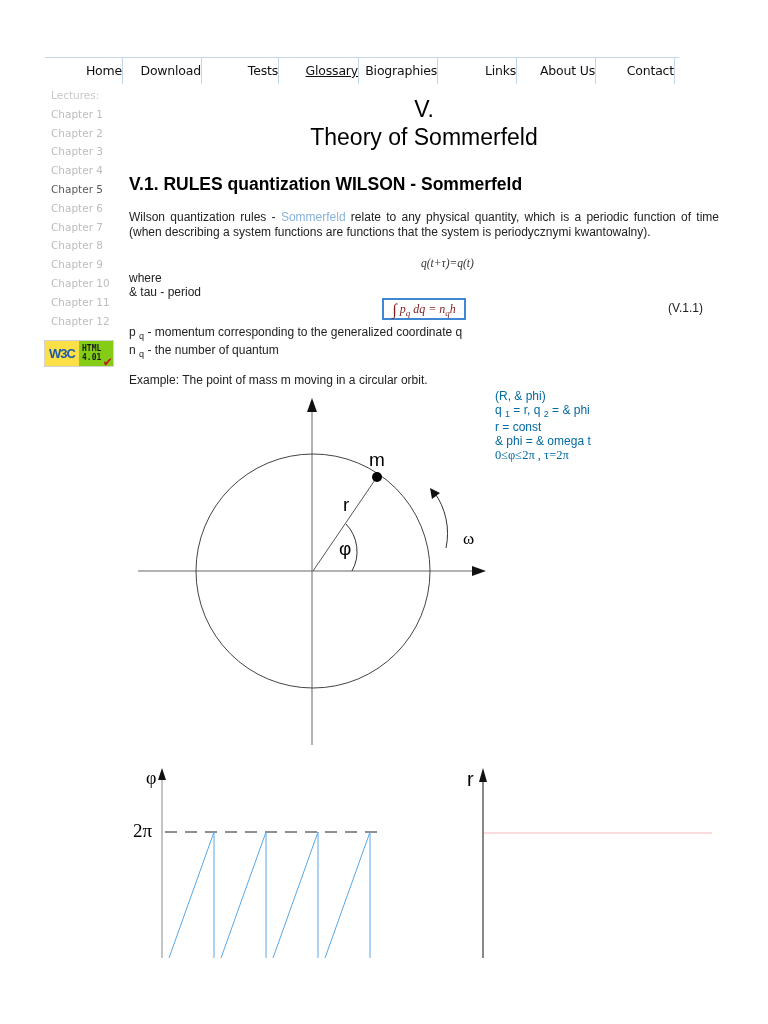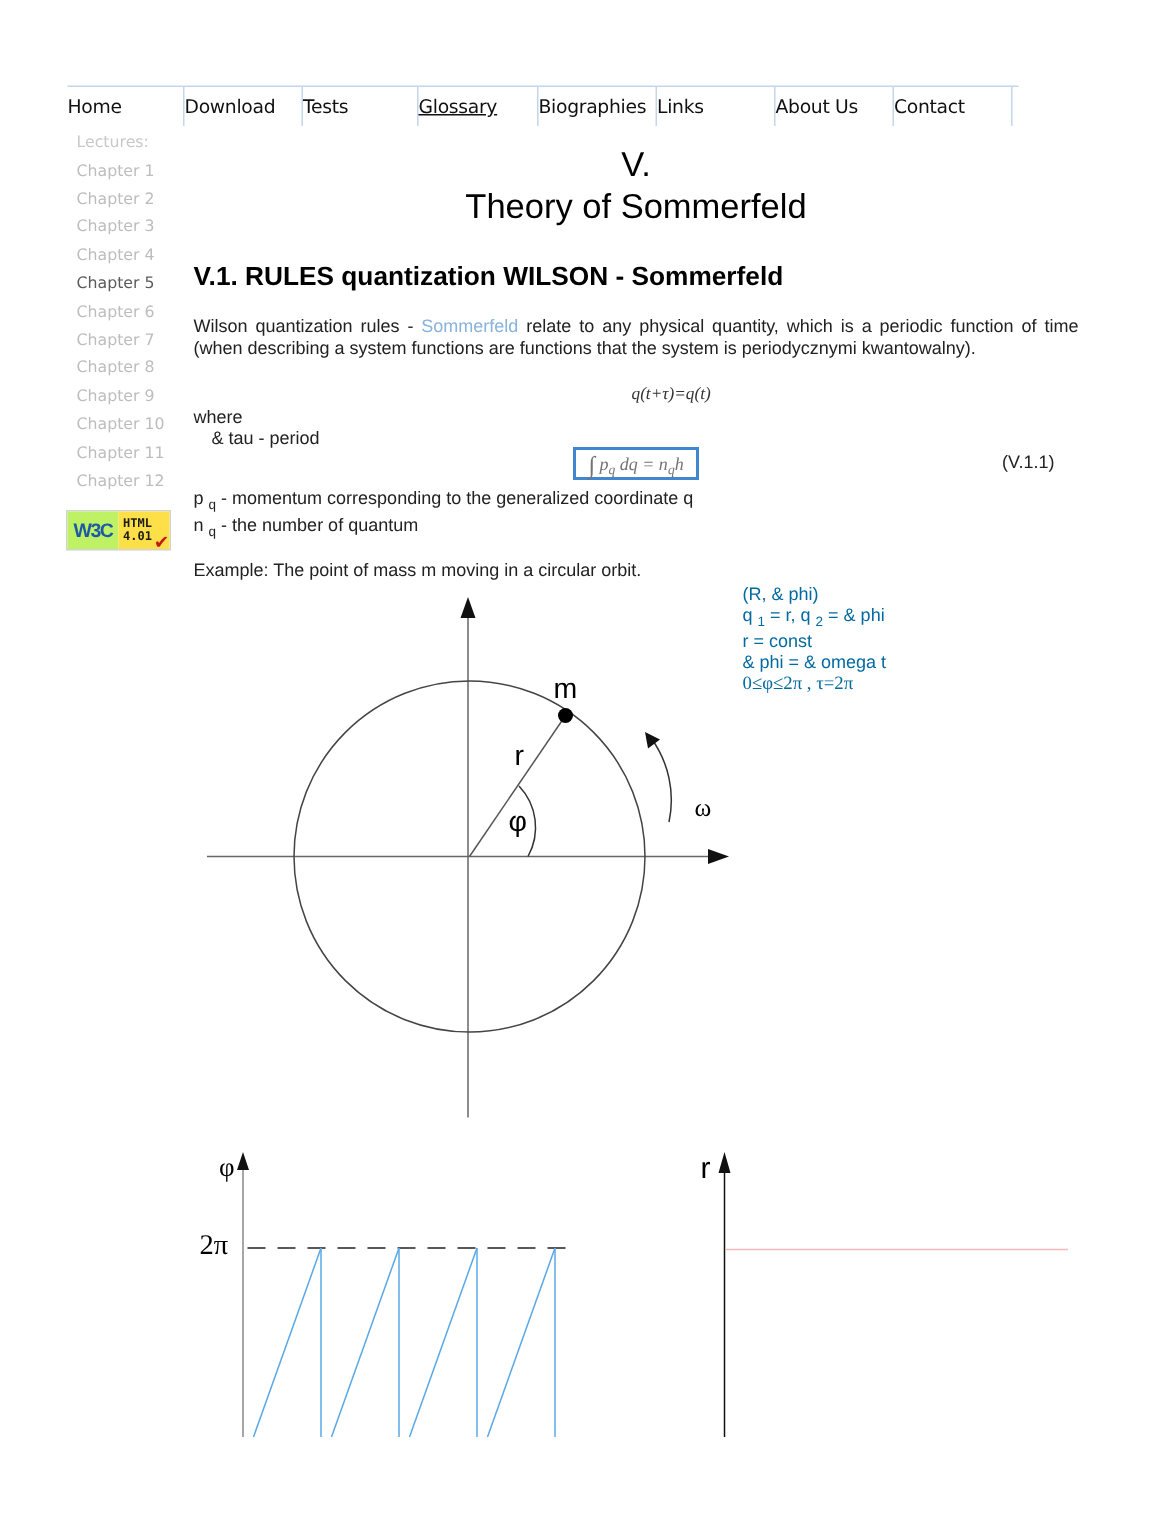--- a/index.html
+++ b/index.html
@@ -2,51 +2,51 @@
 <html><head>
   <meta charset="utf-8">
   <style>
     html, body { margin: 0; padding: 0; background: #ffffff; }
     body { width: 768px; height: 1024px; position: relative; overflow: hidden;
            font-family: "Liberation Sans", sans-serif; color: #000; }
 
     
     .topnav { position: absolute; left: 45px; top: 57px; width: 634px; height: 26px;
               border-top: 1px solid #c4d6ea; display: flex; }
-    .topnav .tab { height: 26px; line-height: 26px; text-align: left; font-size: 12.5px;
+    .topnav .tab { height: 26px; line-height: 26px; text-align: right; font-size: 12.5px;
                    font-family: "DejaVu Sans", sans-serif; color: #111; cursor: pointer;
                    border-right: 1px solid #c4d6ea; box-sizing: border-box; letter-spacing: -0.2px; }
     .topnav .tab:last-child { border-right: 1px solid #c4d6ea; }
 
     
     .sidebar { position: absolute; left: 51px; top: 86px; width: 70px;
                font-family: "DejaVu Sans", sans-serif; font-size: 10.5px; }
     .sidebar .item { height: 18.8px; line-height: 18.8px; color: #bdbdbd; cursor: pointer; white-space: nowrap; }
     .sidebar .item.active { color: #5a5a5a; }
     .sidebar .lectures { color: #c8c8c8; cursor: default; }
     .w3c { position: absolute; left: 44px; top: 340px; width: 68px; height: 25px;
            border: 1px solid #d2d2d2; display: flex; cursor: pointer; }
-    .w3c .w3 { width: 34px; background: #bef264; color: #1d5aa5; font-weight: bold; font-size: 13px;
+    .w3c .w3 { width: 34px; background: #fde047; color: #1d5aa5; font-weight: bold; font-size: 13px;
                line-height: 25px; text-align: center; font-family: "Liberation Sans", sans-serif; letter-spacing: -1px; }
-    .w3c .html { flex: 1; background: #fde047; font-size: 8px; font-weight: bold; color: #1a1a1a;
+    .w3c .html { flex: 1; background: #84cc16; font-size: 8px; font-weight: bold; color: #1a1a1a;
                  line-height: 9px; padding-top: 3px; padding-left: 3px; position: relative; font-family: "DejaVu Sans Mono", monospace; }
     .w3c .check { position: absolute; right: 1px; bottom: 0px; color: #c4161c; font-size: 14px; font-weight: bold; }
 
     
     .content { position: absolute; left: 129px; top: 90px; width: 590px; }
     .h-roman { position: absolute; left: 0; width: 590px; top: 6px; text-align: center; font-size: 23px; }
     .h-title { position: absolute; left: 0; width: 590px; top: 34px; text-align: center; font-size: 23px; }
     .h-sub { position: absolute; left: 0; width: 590px; top: 84px; text-align: left; font-size: 17.5px; font-weight: bold; }
     .para { position: absolute; left: 0; top: 120px; width: 590px; font-size: 12px; line-height: 15px; text-align: justify; color: #222; }
     .para .link { color: #87b3dc; cursor: pointer; }
     .eq1 { position: absolute; left: 256px; top: 167px; font-family: "Liberation Serif", serif; font-style: italic; font-size: 11.5px; color: #333; margin-left: 36px; }
     .txt { position: absolute; left: 0; font-size: 12px; color: #222; line-height: 14px; }
     .eqbox { position: absolute; left: 253px; top: 208px; width: 84px; height: 22px; border: 2px solid #3f87d1;
              box-sizing: border-box; font-family: "Liberation Serif", serif; font-style: italic; font-size: 12px;
-             line-height: 18px; text-align: center; color: #737373; }
+             line-height: 18px; text-align: center; color: #7f1d1d; }
     .eqbox .int { font-size: 16px; font-style: normal; vertical-align: -2px; }
     .eqnum { position: absolute; right: 16px; top: 211px; font-size: 12px; color: #222; }
     sub.s { font-size: 9px; vertical-align: -3px; }
 
     .side-notes { position: absolute; left: 366px; top: 300px; font-size: 12px; line-height: 13.5px; color: #0369a1; }
     .side-notes .mathline { font-family: "Liberation Serif", serif; font-size: 12.5px; margin-top: 1px; }
 
     svg { position: absolute; overflow: visible; }
   </style>
 </head>
@@ -92,21 +92,21 @@
   <div class="h-title">Theory of Sommerfeld</div>
   <div class="h-sub">V.1. RULES quantization WILSON - Sommerfeld</div>
 
   <div class="para">
     <span>Wilson quantization rules - </span><span class="link">Sommerfeld</span><span> relate to any physical quantity, which is a periodic function of time (when describing a system functions are functions that the system is periodycznymi kwantowalny).</span>
   </div>
 
   <div class="eq1">q(t+τ)=q(t)</div>
 
   <div class="txt" style="top:181px;">where</div>
-  <div class="txt" style="top:195px;margin-left:12px;">&amp; tau - period</div>
+  <div class="txt" style="top:195px;">&amp; tau - period</div>
 
   <div class="eqbox">
     <span class="int">∫</span>
     <span>p</span><sub class="s">q</sub><span> dq = n</span><sub class="s">q</sub><span>h</span>
   </div>
   <div class="eqnum">(V.1.1)</div>
 
   <div class="txt" style="top:235px;">
     <span>p</span> <sub class="s">q</sub><span> - momentum corresponding to the generalized coordinate q</span>
   </div>

